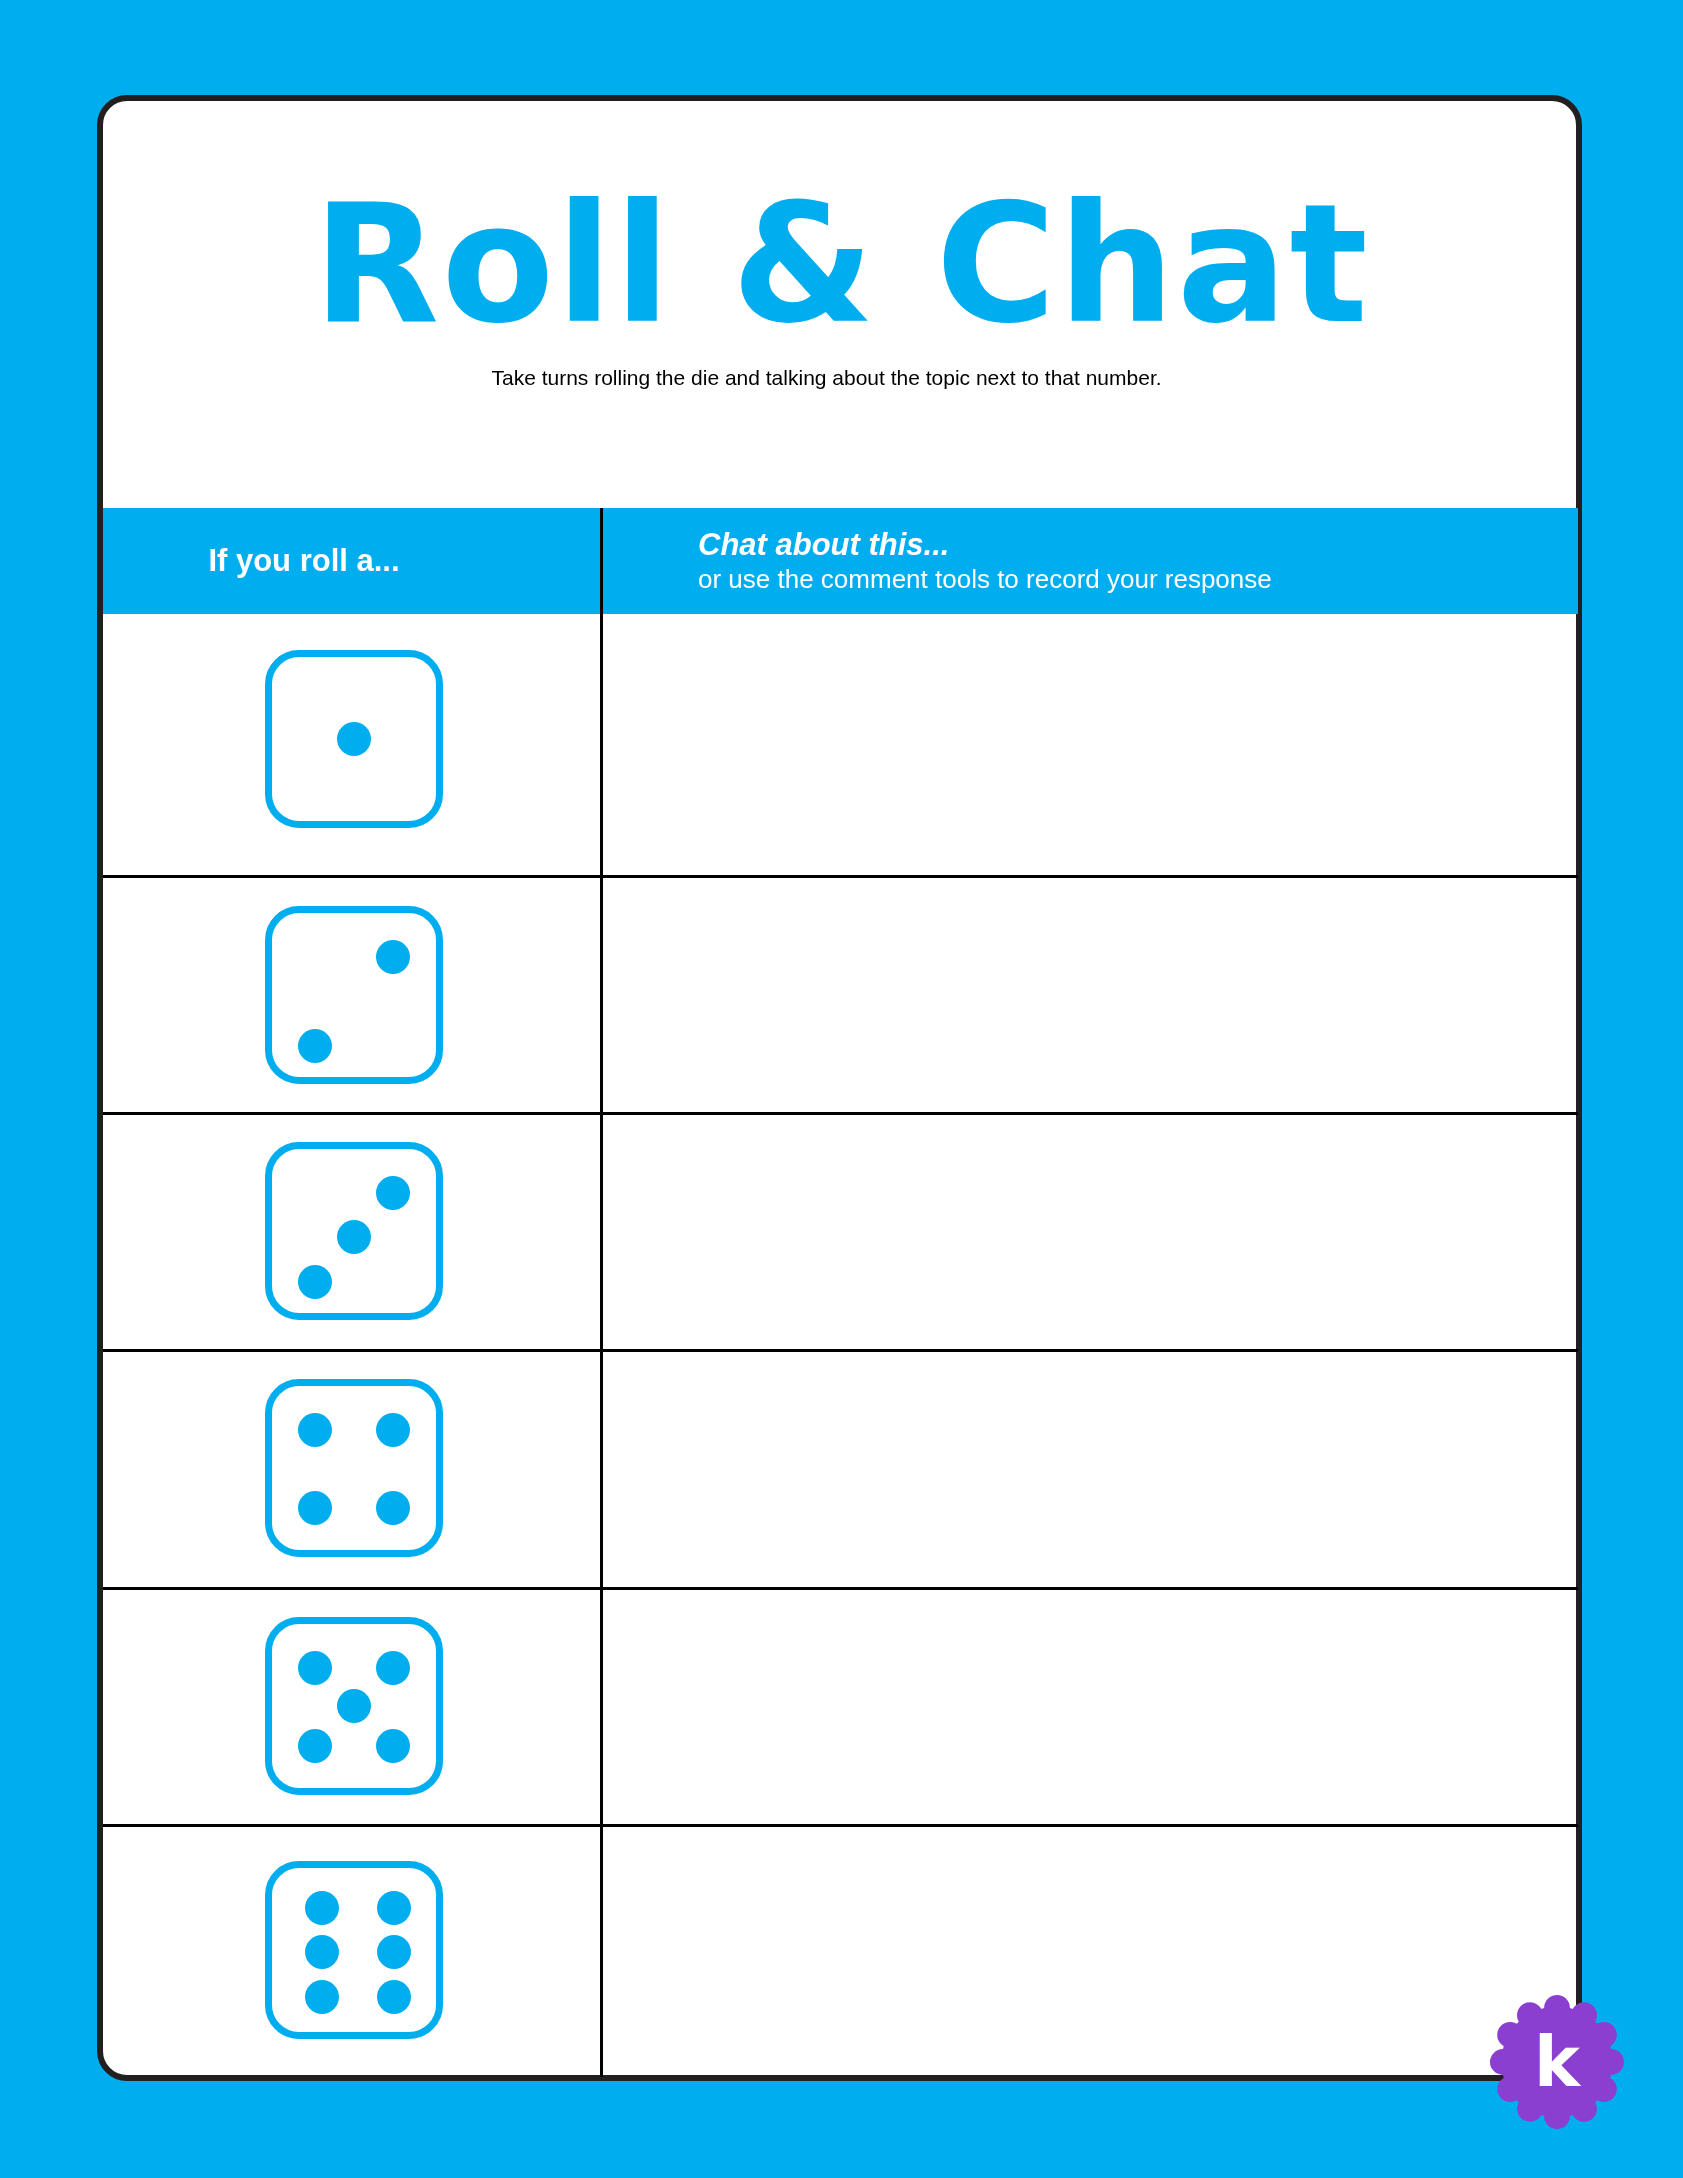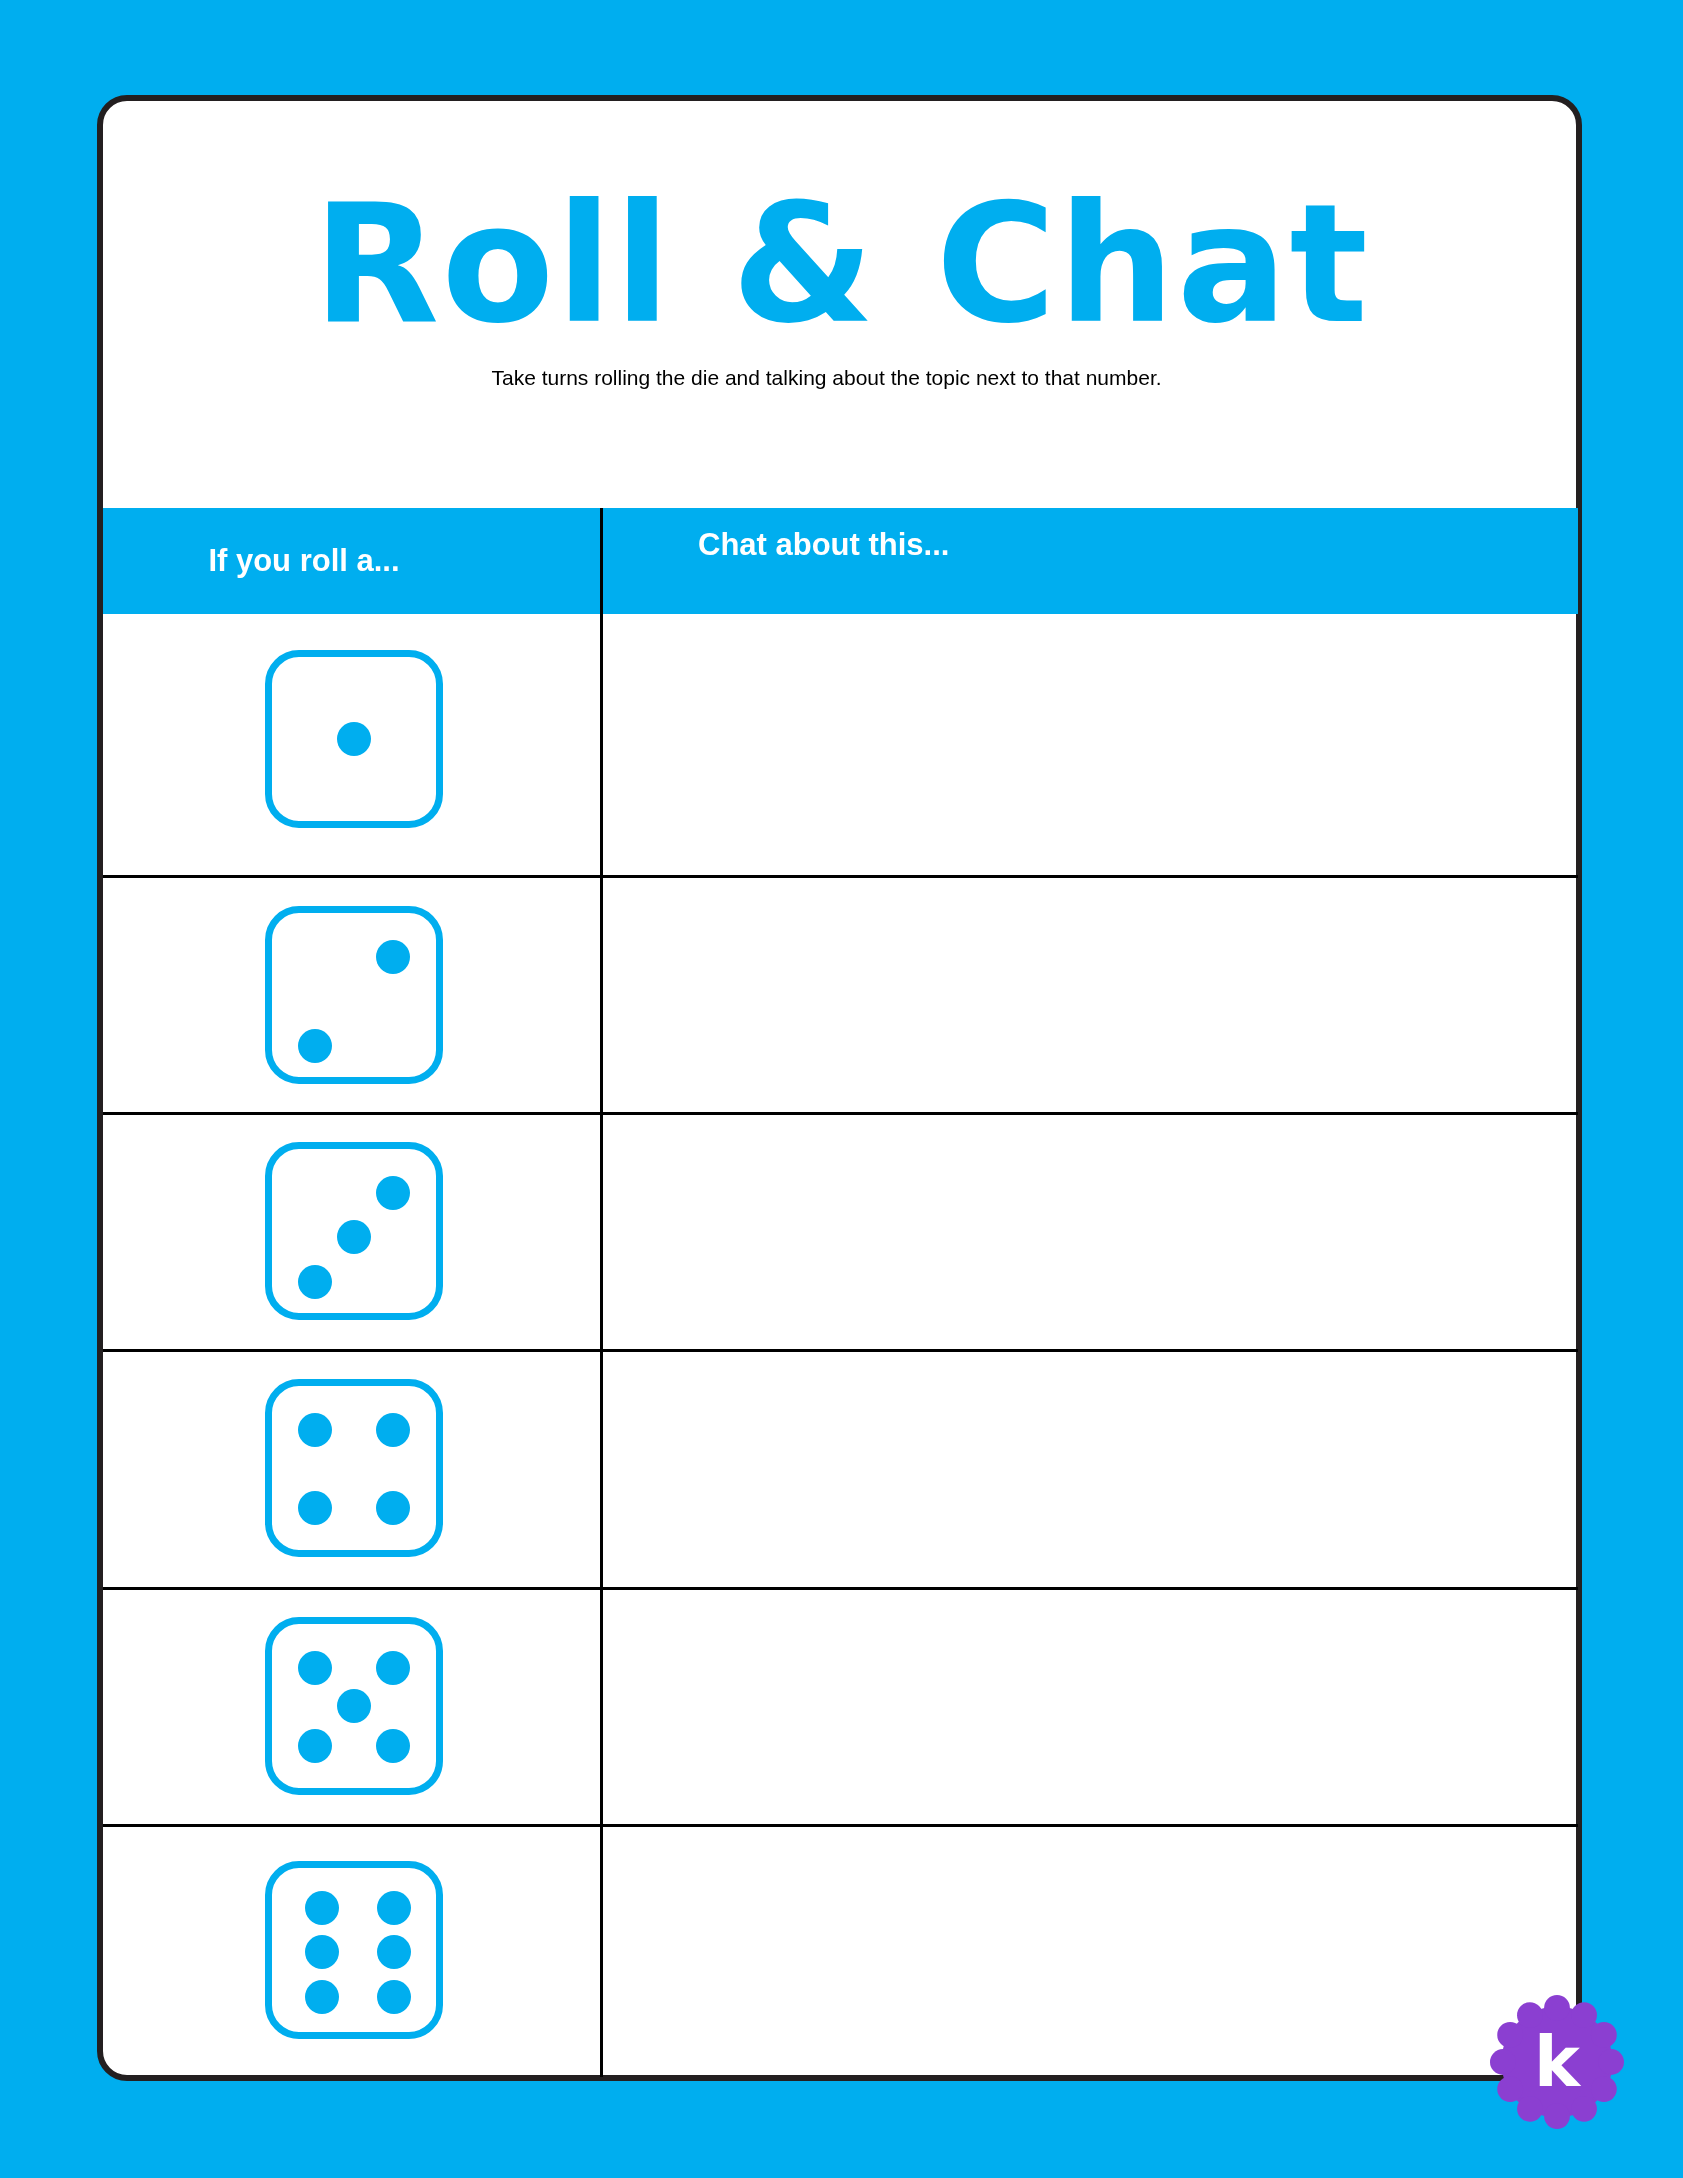--- a/index.html
+++ b/index.html
@@ -28,21 +28,21 @@
     position:absolute; left:600px; top:508px; width:3px; height:1569px; background:#000;
   }
   .hdr-left {
     position:absolute; left:103px; width:402px; top:508px; height:106px;
     display:flex; align-items:center; justify-content:center;
     color:#fff; font-weight:bold; font-size:31px;
   }
   .hdr-right {
     position:absolute; left:698px; top:525px; color:#fff;
   }
-  .hdr-right .main { font-weight:bold; font-size:31px; line-height:40px; }
+  .hdr-right .main { font-weight:bold; font-size:31px; line-height:40px;font-style:italic; }
   .hdr-right .sub { font-size:26px; line-height:28px; }
   .row-line { position:absolute; left:103px; width:1475px; height:3px; background:#000; }
   .die {
     position:absolute; left:265px; width:178px; height:178px;
     box-sizing:border-box; border:7px solid #00AEEF; border-radius:34px; background:#fff;
   }
   .pip { position:absolute; width:34px; height:34px; border-radius:50%; background:#00AEEF; }
   .response-cell { position:absolute; left:603px; width:975px; }
   .badge {
     position:absolute; left:1490px; top:1995px; width:134px; height:134px;
@@ -58,20 +58,21 @@
 
 <div class="card"></div>
 
 <div class="title">Roll &amp; Chat</div>
 <div class="subtitle">Take turns rolling the die and talking about the topic next to that number.</div>
 
 <div class="header-band"></div>
 <div class="hdr-left">If you roll a...</div>
 <div class="hdr-right">
   <div class="main">Chat about this...</div>
+  <div class="sub">or use the comment tools to record your response</div>
 </div>
 
 <div class="col-divider"></div>
 
 <div class="row-line" style="top:875px"></div>
 <div class="row-line" style="top:1112px"></div>
 <div class="row-line" style="top:1349px"></div>
 <div class="row-line" style="top:1587px"></div>
 <div class="row-line" style="top:1824px"></div>
 

